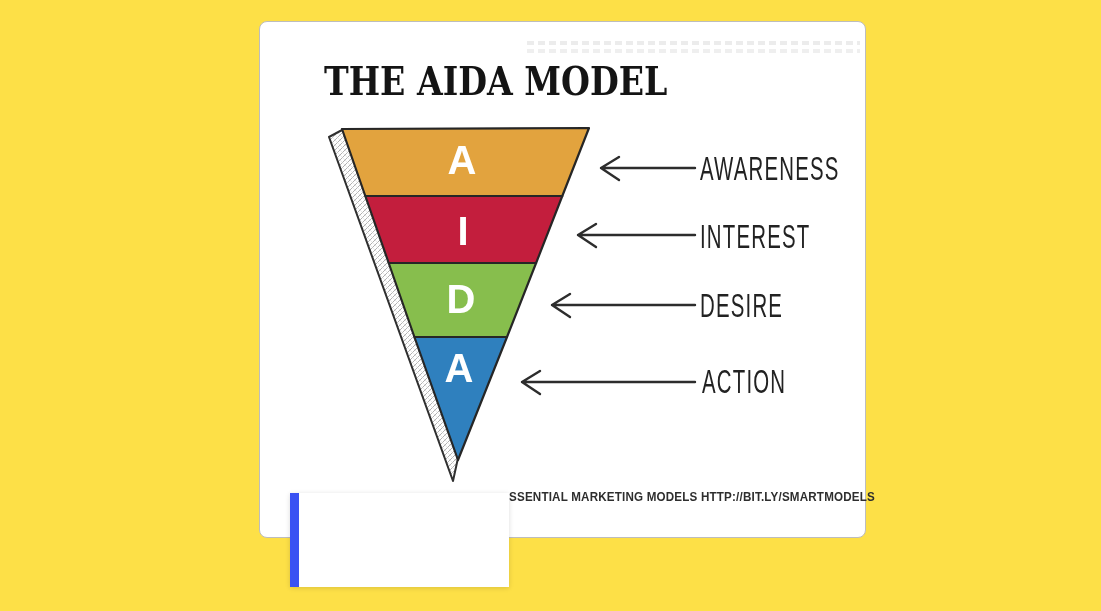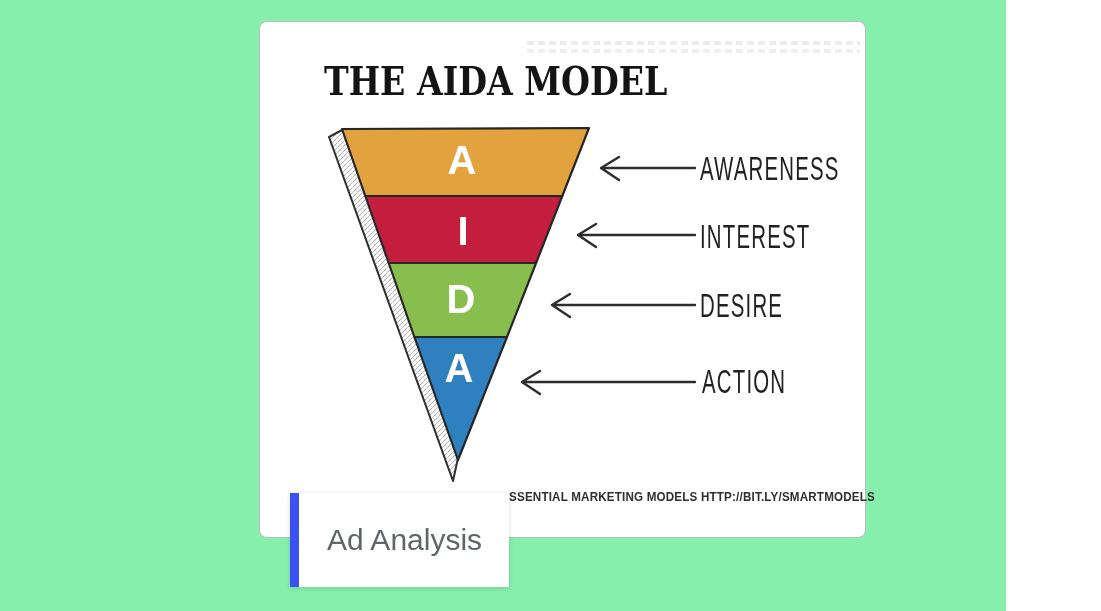--- a/index.html
+++ b/index.html
@@ -1,17 +1,17 @@
 <!DOCTYPE html>
 <html><head>
 <meta charset="utf-8">
 <style>
   * { margin:0; padding:0; box-sizing:border-box; }
   html,body { width:1101px; height:611px; background:#ffffff; font-family:"Liberation Sans", sans-serif; }
-  #stage { position:relative; width:1006px; height:611px; background:#86efac; overflow:hidden; }
+  #stage { position:relative; width:1101px; height:611px; background:#fde047; overflow:hidden; }
 
   .card {
     position:absolute; left:259px; top:21px; width:607px; height:517px;
     background:#ffffff; border:1px solid #bdbdbd; border-radius:8px;
   }
   .texture {
     position:absolute; left:527px; top:41px; width:333px; height:13px;
     background:
       repeating-linear-gradient(90deg, #ececec 0 7px, transparent 7px 11px) 0 0 / 100% 4px no-repeat,
       repeating-linear-gradient(90deg, #efefef 0 7px, transparent 7px 11px) 0 8px / 100% 4px no-repeat;
@@ -93,16 +93,15 @@
   <div class="stage-label lbl-interest">INTEREST</div>
   <div class="stage-label lbl-desire">DESIRE</div>
   <div class="stage-label lbl-action">ACTION</div>
 
   <div class="caption">SSENTIAL MARKETING MODELS HTTP://BIT.LY/SMARTMODELS</div>
 
   <div class="overlay-box">
     <svg class="overlay-accent" width="9" height="94" viewBox="0 0 9 94">
       <rect x="0" y="0" width="9" height="94" fill="#3A52F3"></rect>
     </svg>
-    <div class="overlay-label">Ad Analysis</div>
   </div>
 
 </div>
 
 </body></html>

